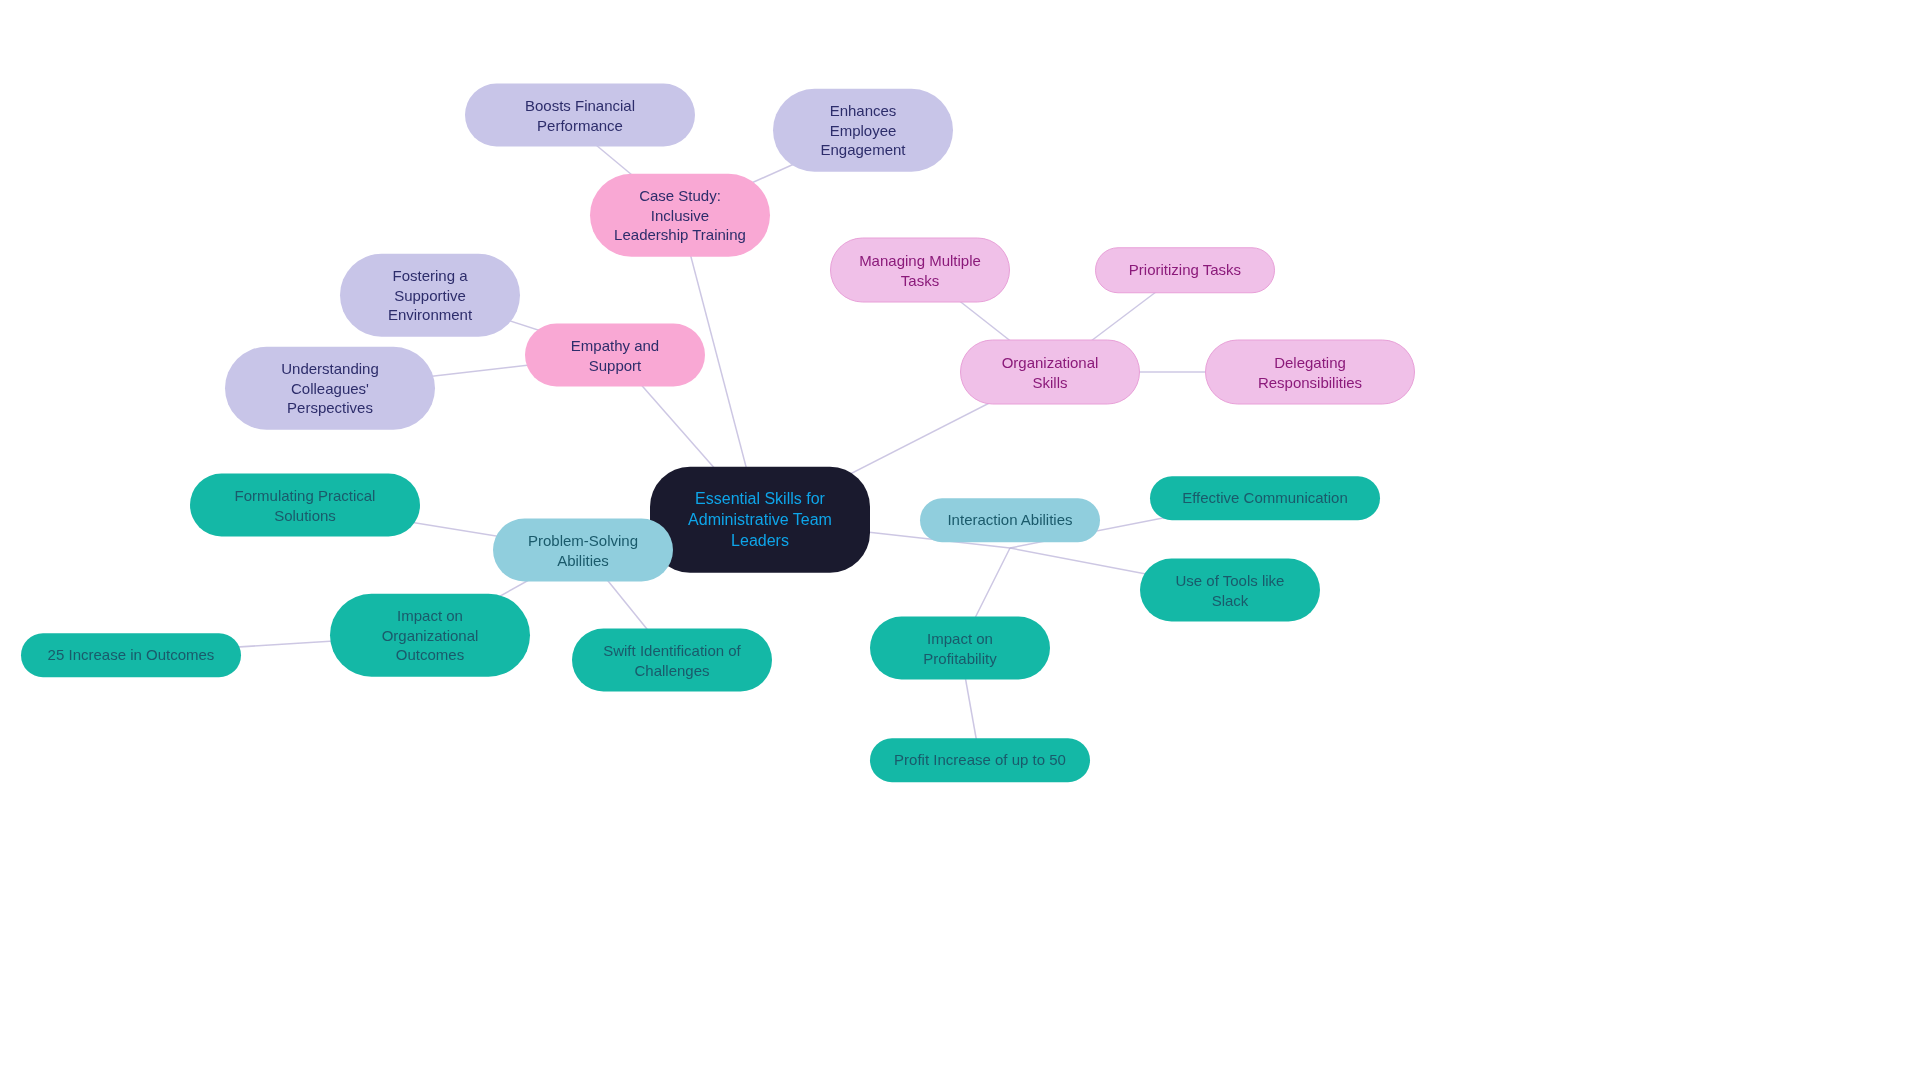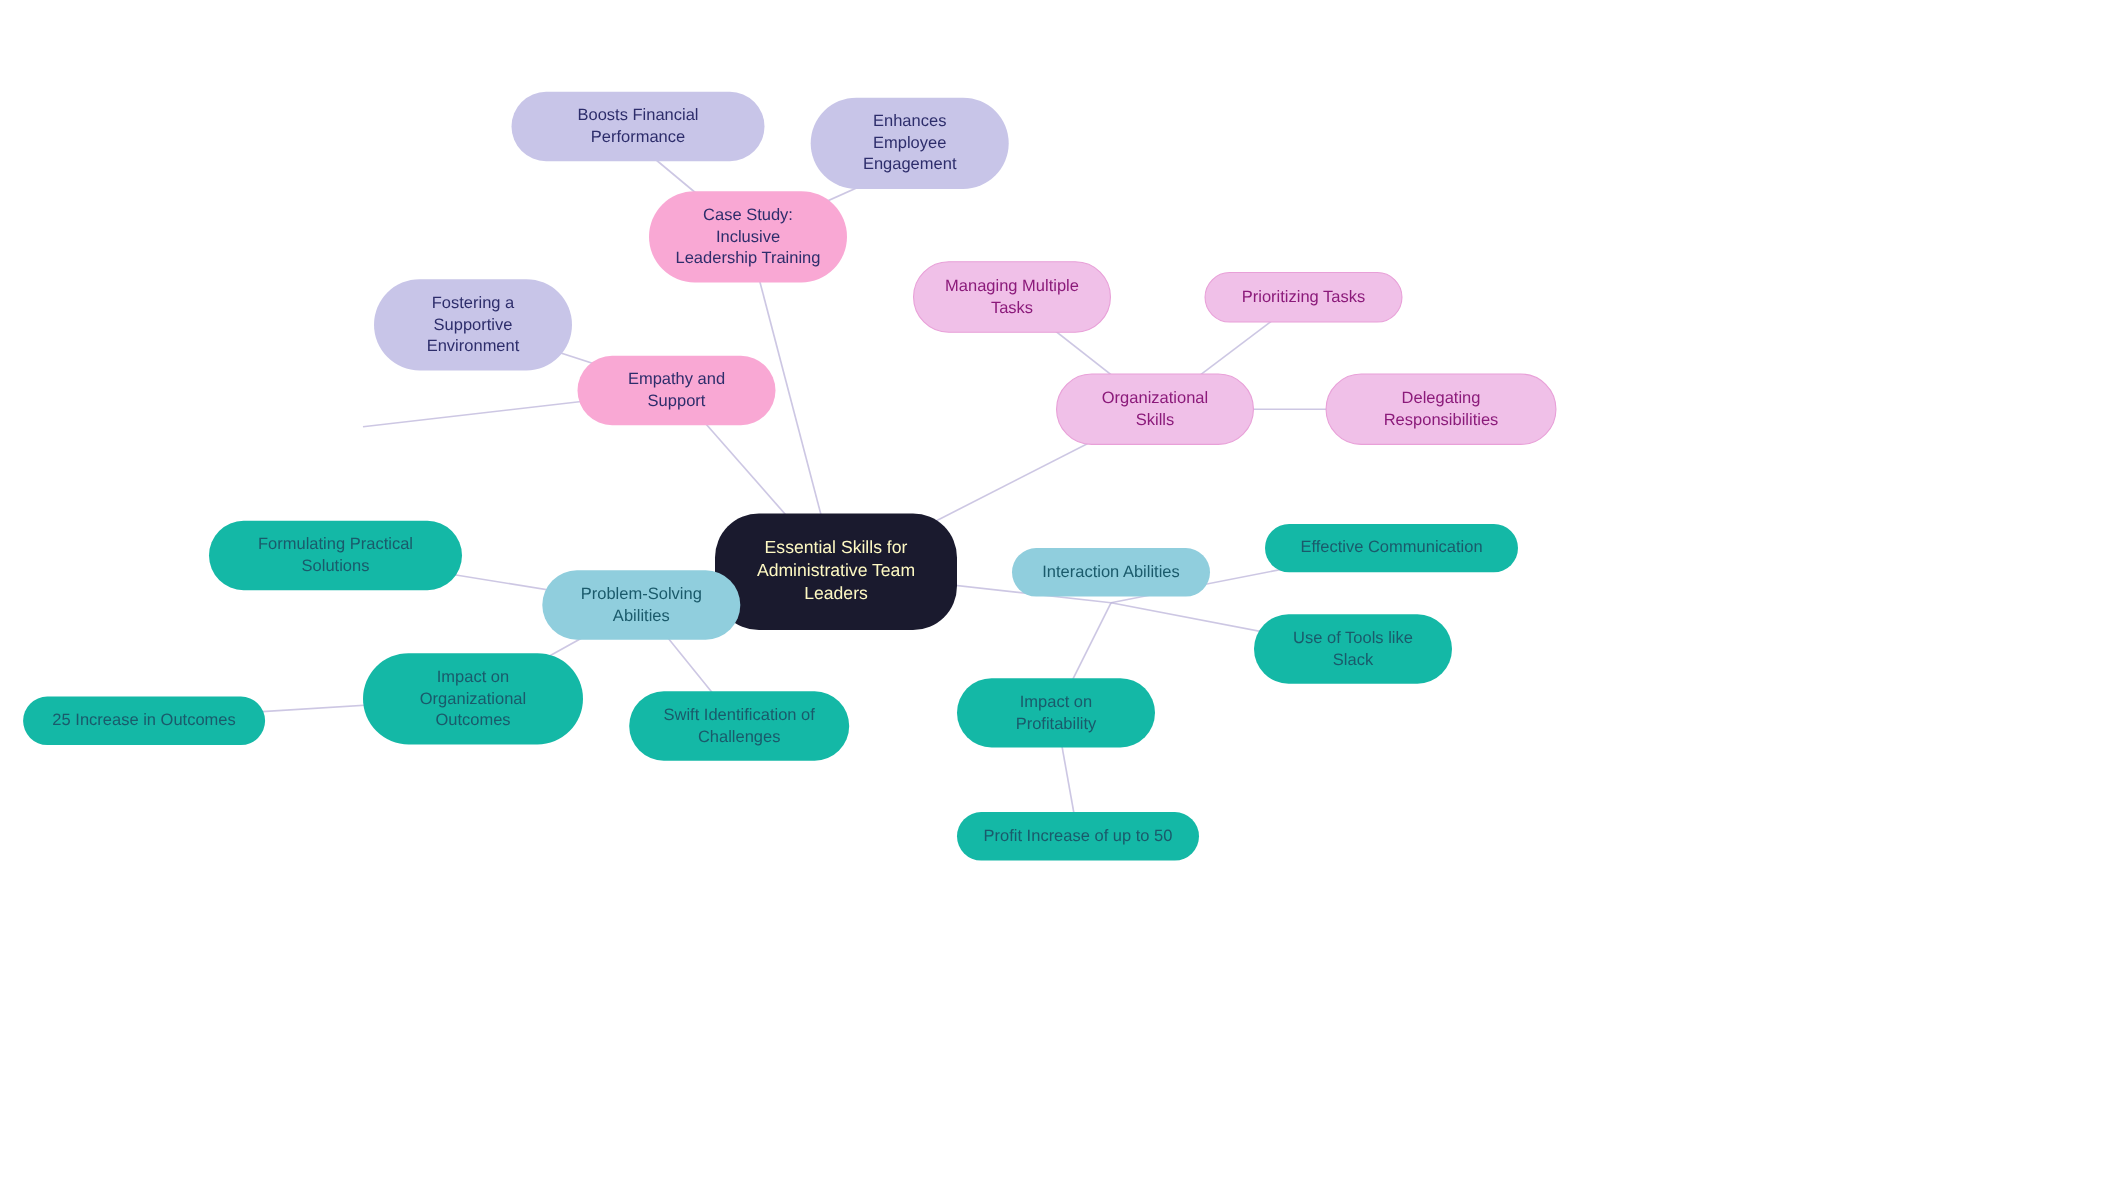--- a/index.html
+++ b/index.html
@@ -31,21 +31,21 @@
       justify-content: center;
       text-align: center;
       font-size: 15px;
       line-height: 1.3;
       padding: 12px 22px;
       cursor: default;
       transform: translate(-50%, -50%);
     }
     .node-center {
       background: #1a1a2e;
-      color: #fef9c3;
+      color: #0ea5e9;
       font-size: 16px;
       font-weight: 500;
       padding: 22px 30px;
       border-radius: 40px;
       width: 220px;
     }
     .node-purple {
       background: #c8c5e8;
       color: #2d2d6b;
       border: none;
@@ -91,27 +91,29 @@
       <line x1="430" y1="635" x2="110" y2="655" stroke="#b8b0d8" stroke-width="1.5" opacity="0.7"></line>
       <line x1="760" y1="520" x2="1010" y2="548" stroke="#b8b0d8" stroke-width="1.5" opacity="0.7"></line>
       <line x1="1010" y1="548" x2="1265" y2="498" stroke="#b8b0d8" stroke-width="1.5" opacity="0.7"></line>
       <line x1="1010" y1="548" x2="1230" y2="590" stroke="#b8b0d8" stroke-width="1.5" opacity="0.7"></line>
       <line x1="1010" y1="548" x2="960" y2="648" stroke="#b8b0d8" stroke-width="1.5" opacity="0.7"></line>
       <line x1="960" y1="648" x2="980" y2="760" stroke="#b8b0d8" stroke-width="1.5" opacity="0.7"></line>
     </svg>
 <div class="node node-center" style="left: 760px; top: 520px;">Essential Skills for
 Administrative Team Leaders</div>
     <div class="node node-purple" style="left: 580px; top: 115px; width: 230px;">Boosts Financial Performance</div>
-    <div class="node node-purple" style="left: 827px; top: 130px; width: 180px;">Enhances Employee
+    <div class="node node-purple" style="left: 863px; top: 130px; width: 180px;">Enhances Employee
 Engagement</div>
     <div class="node node-purple-mid" style="left: 680px; top: 215px; width: 180px;">Case Study: Inclusive
 Leadership Training</div>
     <div class="node node-purple" style="left: 430px; top: 295px; width: 180px;">Fostering a Supportive
 Environment</div>
     <div class="node node-purple-mid" style="left: 615px; top: 355px; width: 180px;">Empathy and Support</div>
+    <div class="node node-purple" style="left: 330px; top: 388px; width: 210px;">Understanding Colleagues'
+Perspectives</div>
     <div class="node node-pink" style="left: 1050px; top: 372px; width: 180px;">Organizational Skills</div>
     <div class="node node-pink" style="left: 920px; top: 270px; width: 180px;">Managing Multiple Tasks</div>
     <div class="node node-pink" style="left: 1185px; top: 270px; width: 180px;">Prioritizing Tasks</div>
     <div class="node node-pink" style="left: 1310px; top: 372px; width: 210px;">Delegating Responsibilities</div>
     <div class="node node-teal-mid" style="left: 583px; top: 550px; width: 180px;">Problem-Solving Abilities</div>
     <div class="node node-teal" style="left: 305px; top: 505px; width: 230px;">Formulating Practical Solutions</div>
     <div class="node node-teal" style="left: 430px; top: 635px; width: 200px;">Impact on Organizational
 Outcomes</div>
     <div class="node node-teal" style="left: 672px; top: 660px; width: 200px;">Swift Identification of
 Challenges</div>

